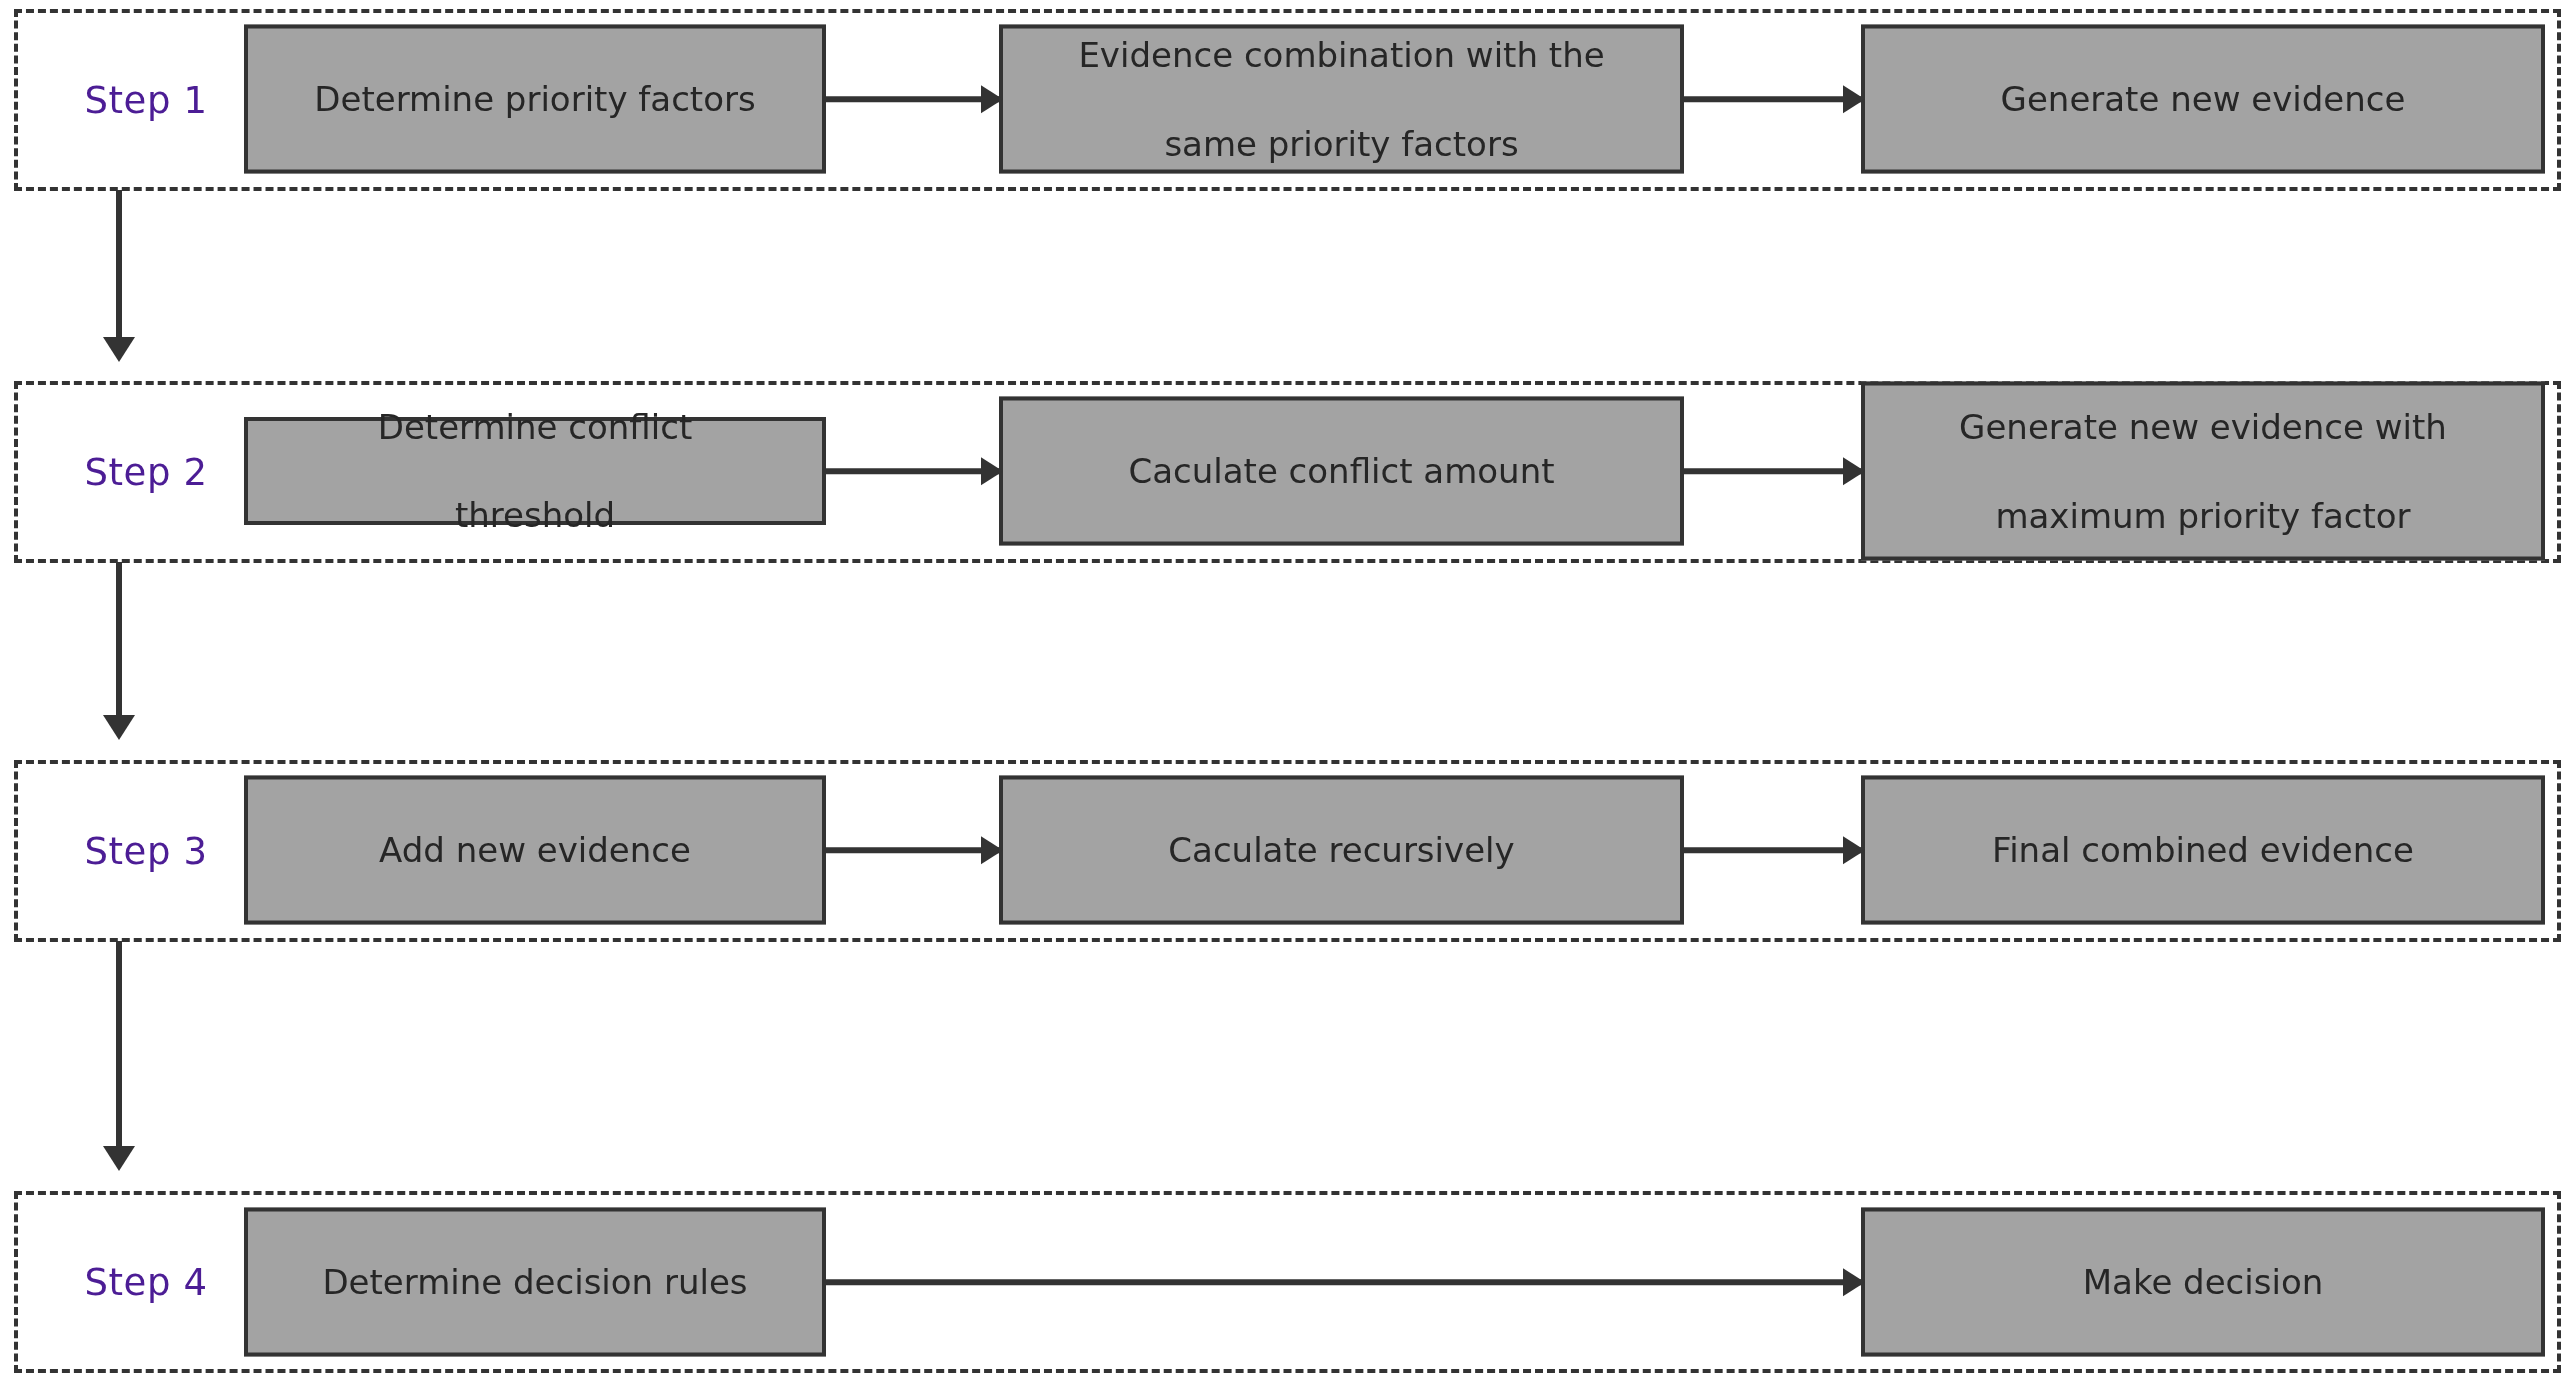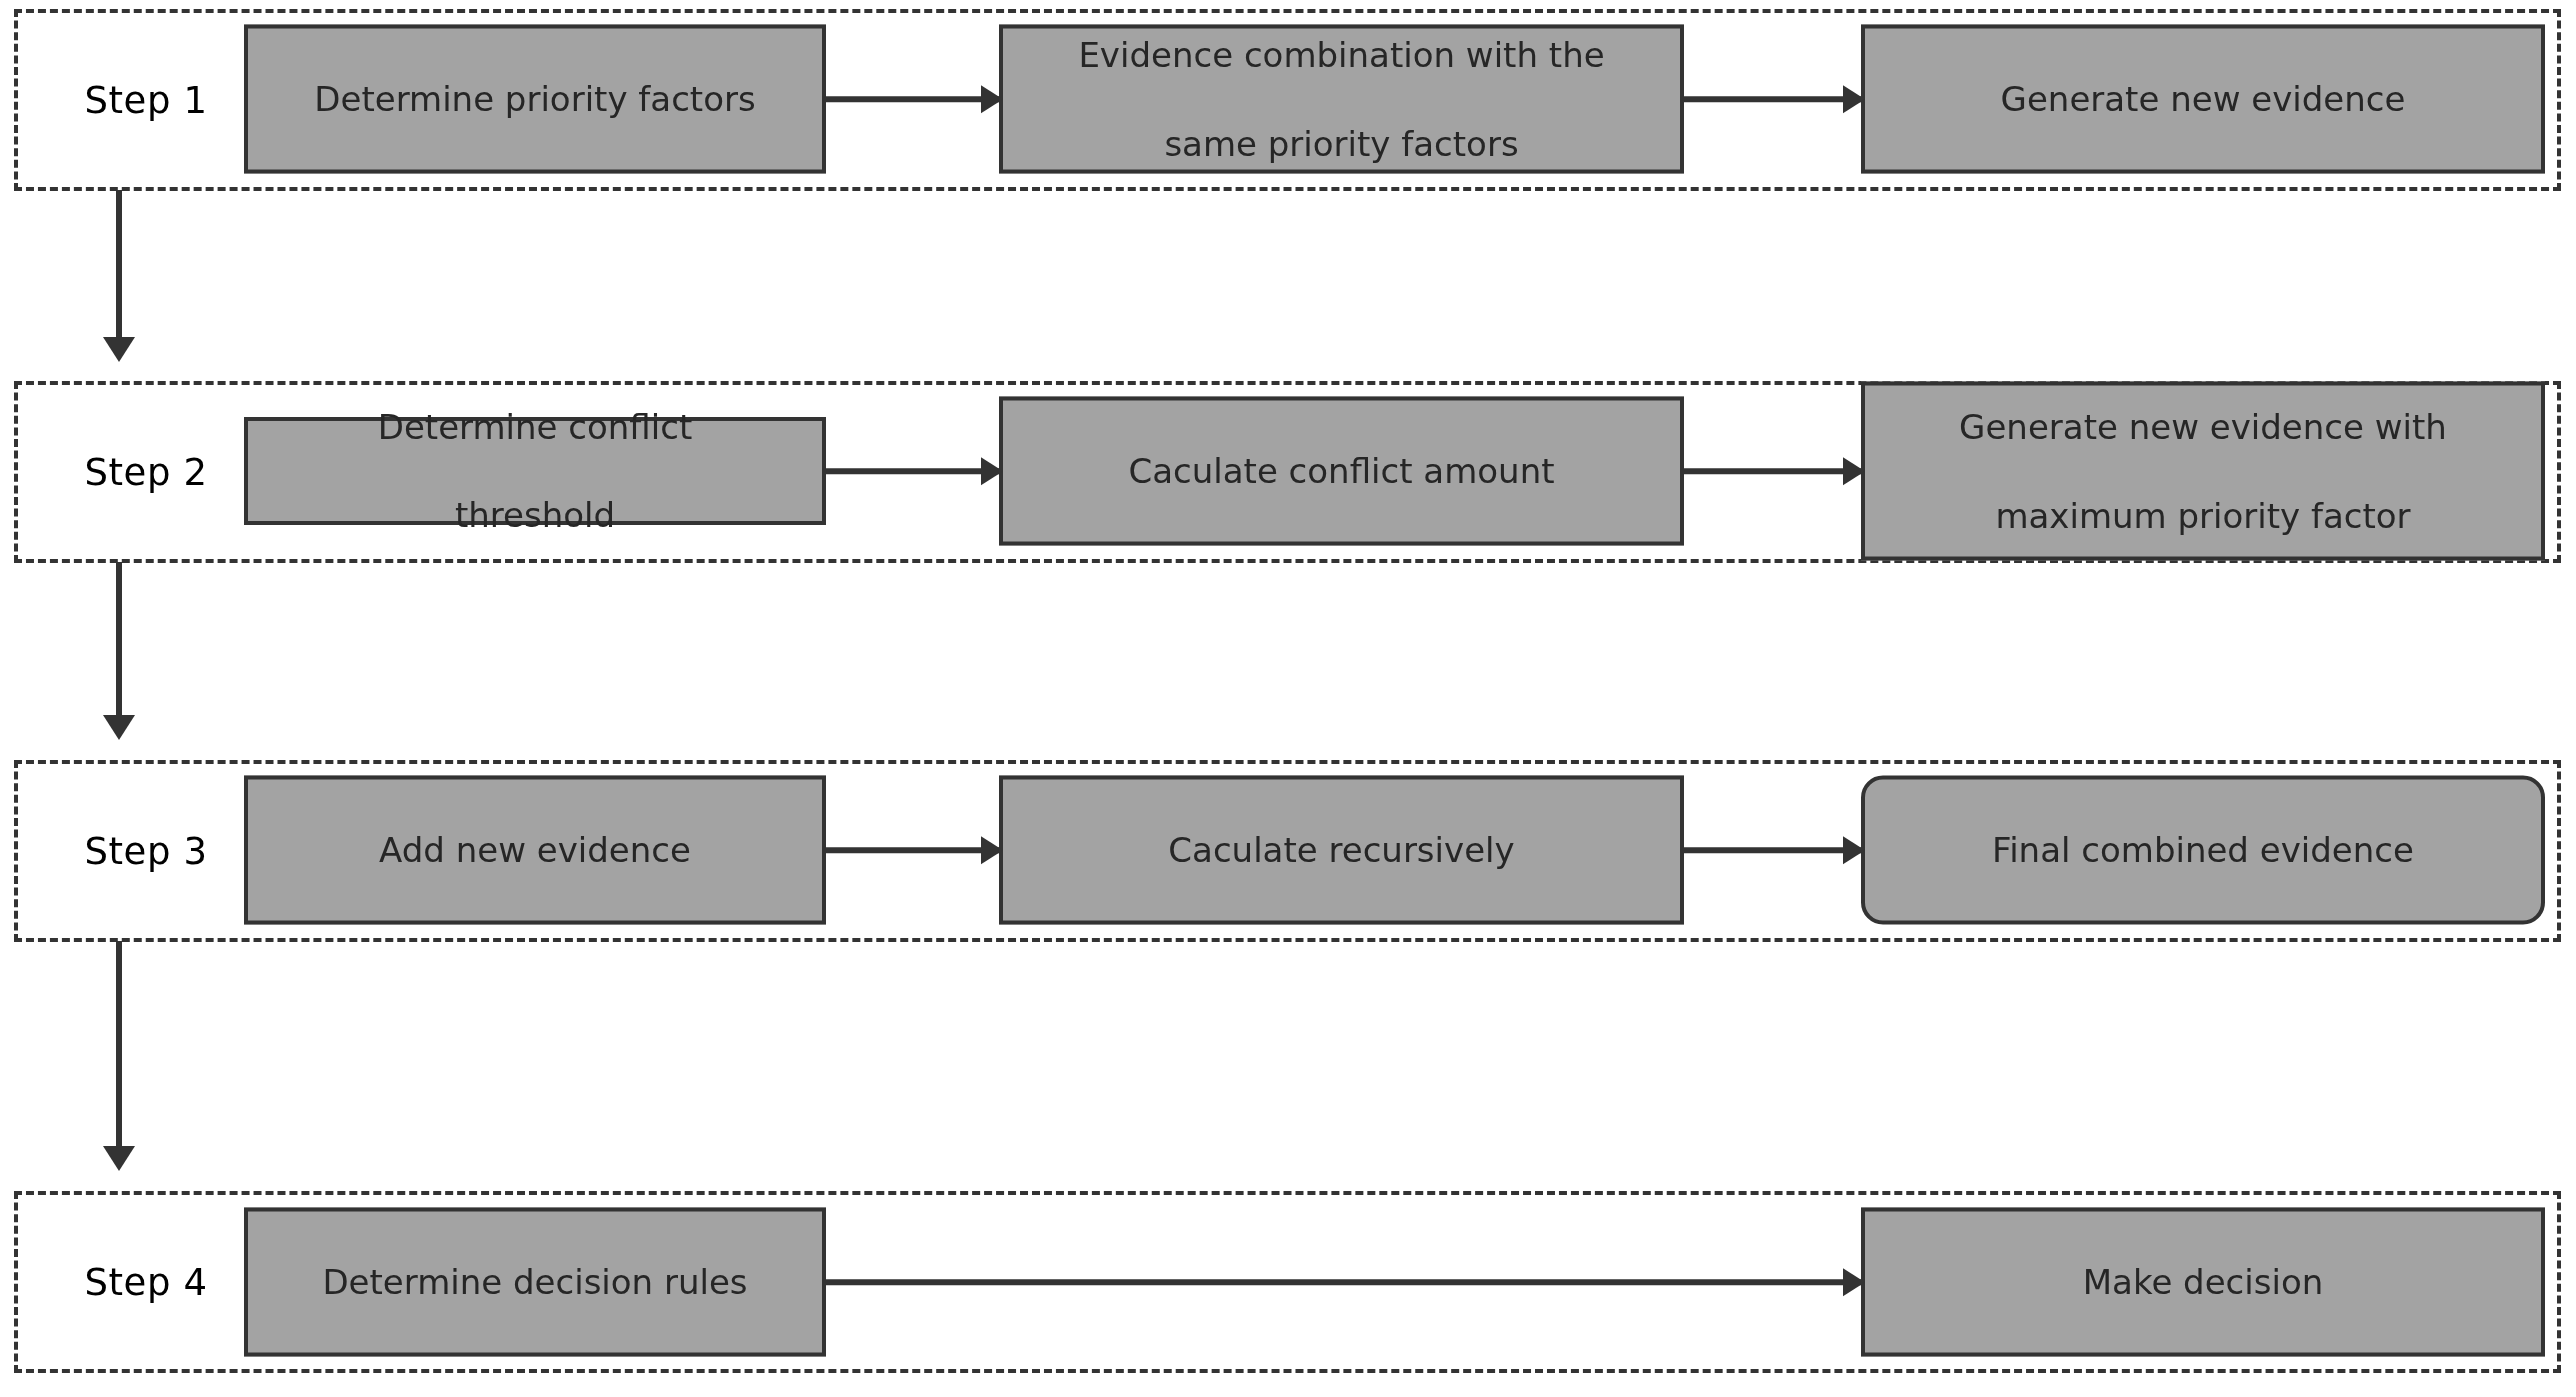--- a/index.html
+++ b/index.html
@@ -34,21 +34,21 @@
 
   
   .step-label {
     position: absolute;
     left: 52px;
     top: 50%;
     transform: translateY(-50%);
     width: 152px;
     text-align: center;
     font-size: 37px;
-    color: #000000;
+    color: #4c1d95;
     font-family: "DejaVu Sans", sans-serif;
     letter-spacing: 0.6px;
     white-space: nowrap;
   }
 
   
   .pbox {
     position: absolute;
     box-sizing: border-box;
     background: #a3a3a3;
@@ -170,21 +170,21 @@
 
   <div class="step-section sec3">
     <div class="step-label">Step 3</div>
   </div>
   <div class="pbox col1" style="top:850px;transform:translateY(-50%);height:149px;">
     <span>Add new evidence</span>
   </div>
   <div class="pbox col2" style="top:850px;transform:translateY(-50%);height:149px;">
     <span>Caculate recursively</span>
   </div>
-  <div class="pbox col3" style="top:850px;transform:translateY(-50%);height:149px;border-radius:22px;">
+  <div class="pbox col3" style="top:850px;transform:translateY(-50%);height:149px;">
     <span>Final combined evidence</span>
   </div>
   <div class="h-arrow arr-1-2" style="top:850px;"></div>
   <div class="h-arrow arr-2-3" style="top:850px;"></div>
 
   <div class="v-arrow v3"></div>
 
   <div class="step-section sec4">
     <div class="step-label">Step 4</div>
   </div>

